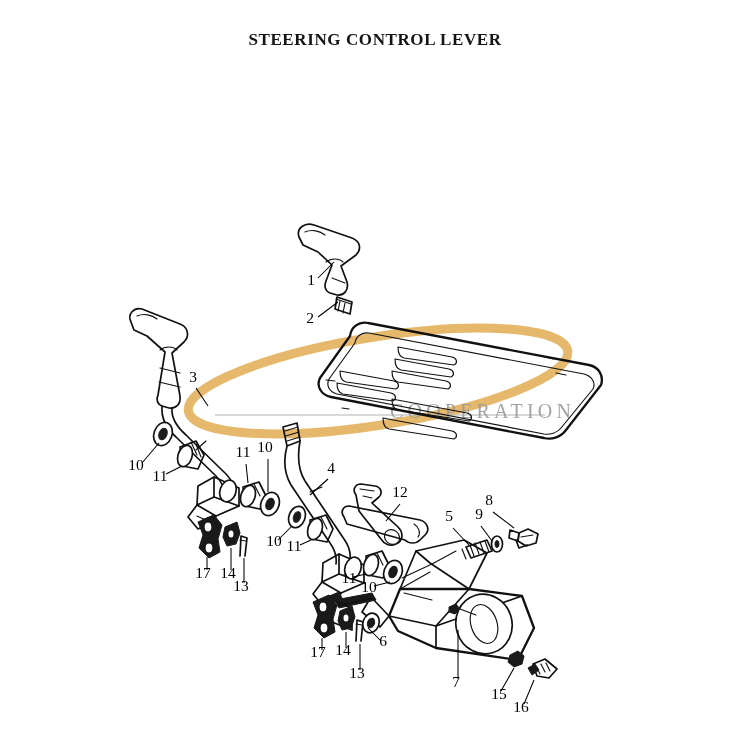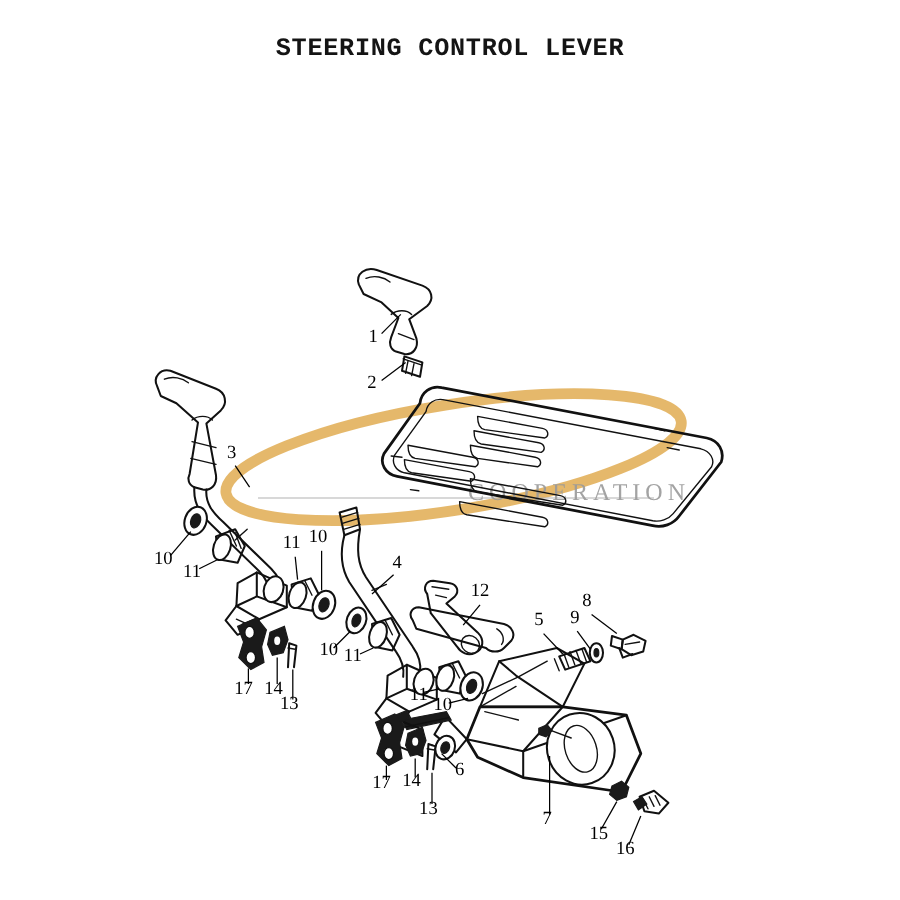--- a/index.html
+++ b/index.html
@@ -18,23 +18,23 @@
     position: absolute;
     inset: 0;
     background: #ffffff;
   }
   #diagram-title {
     position: absolute;
     top: 30px;
     left: 0;
     width: 750px;
     text-align: center;
-    font-family: Liberation Mono, monospace;
+    font-family: Liberation Serif, serif;
     font-weight: bold;
-    font-size: 21px;
+    font-size: 17px;
     letter-spacing: 0.6px;
     color: #141414;
     white-space: nowrap;
   }
   #watermark-layer {
     position: absolute;
     left: 0;
     top: 0;
     width: 750px;
     height: 750px;

